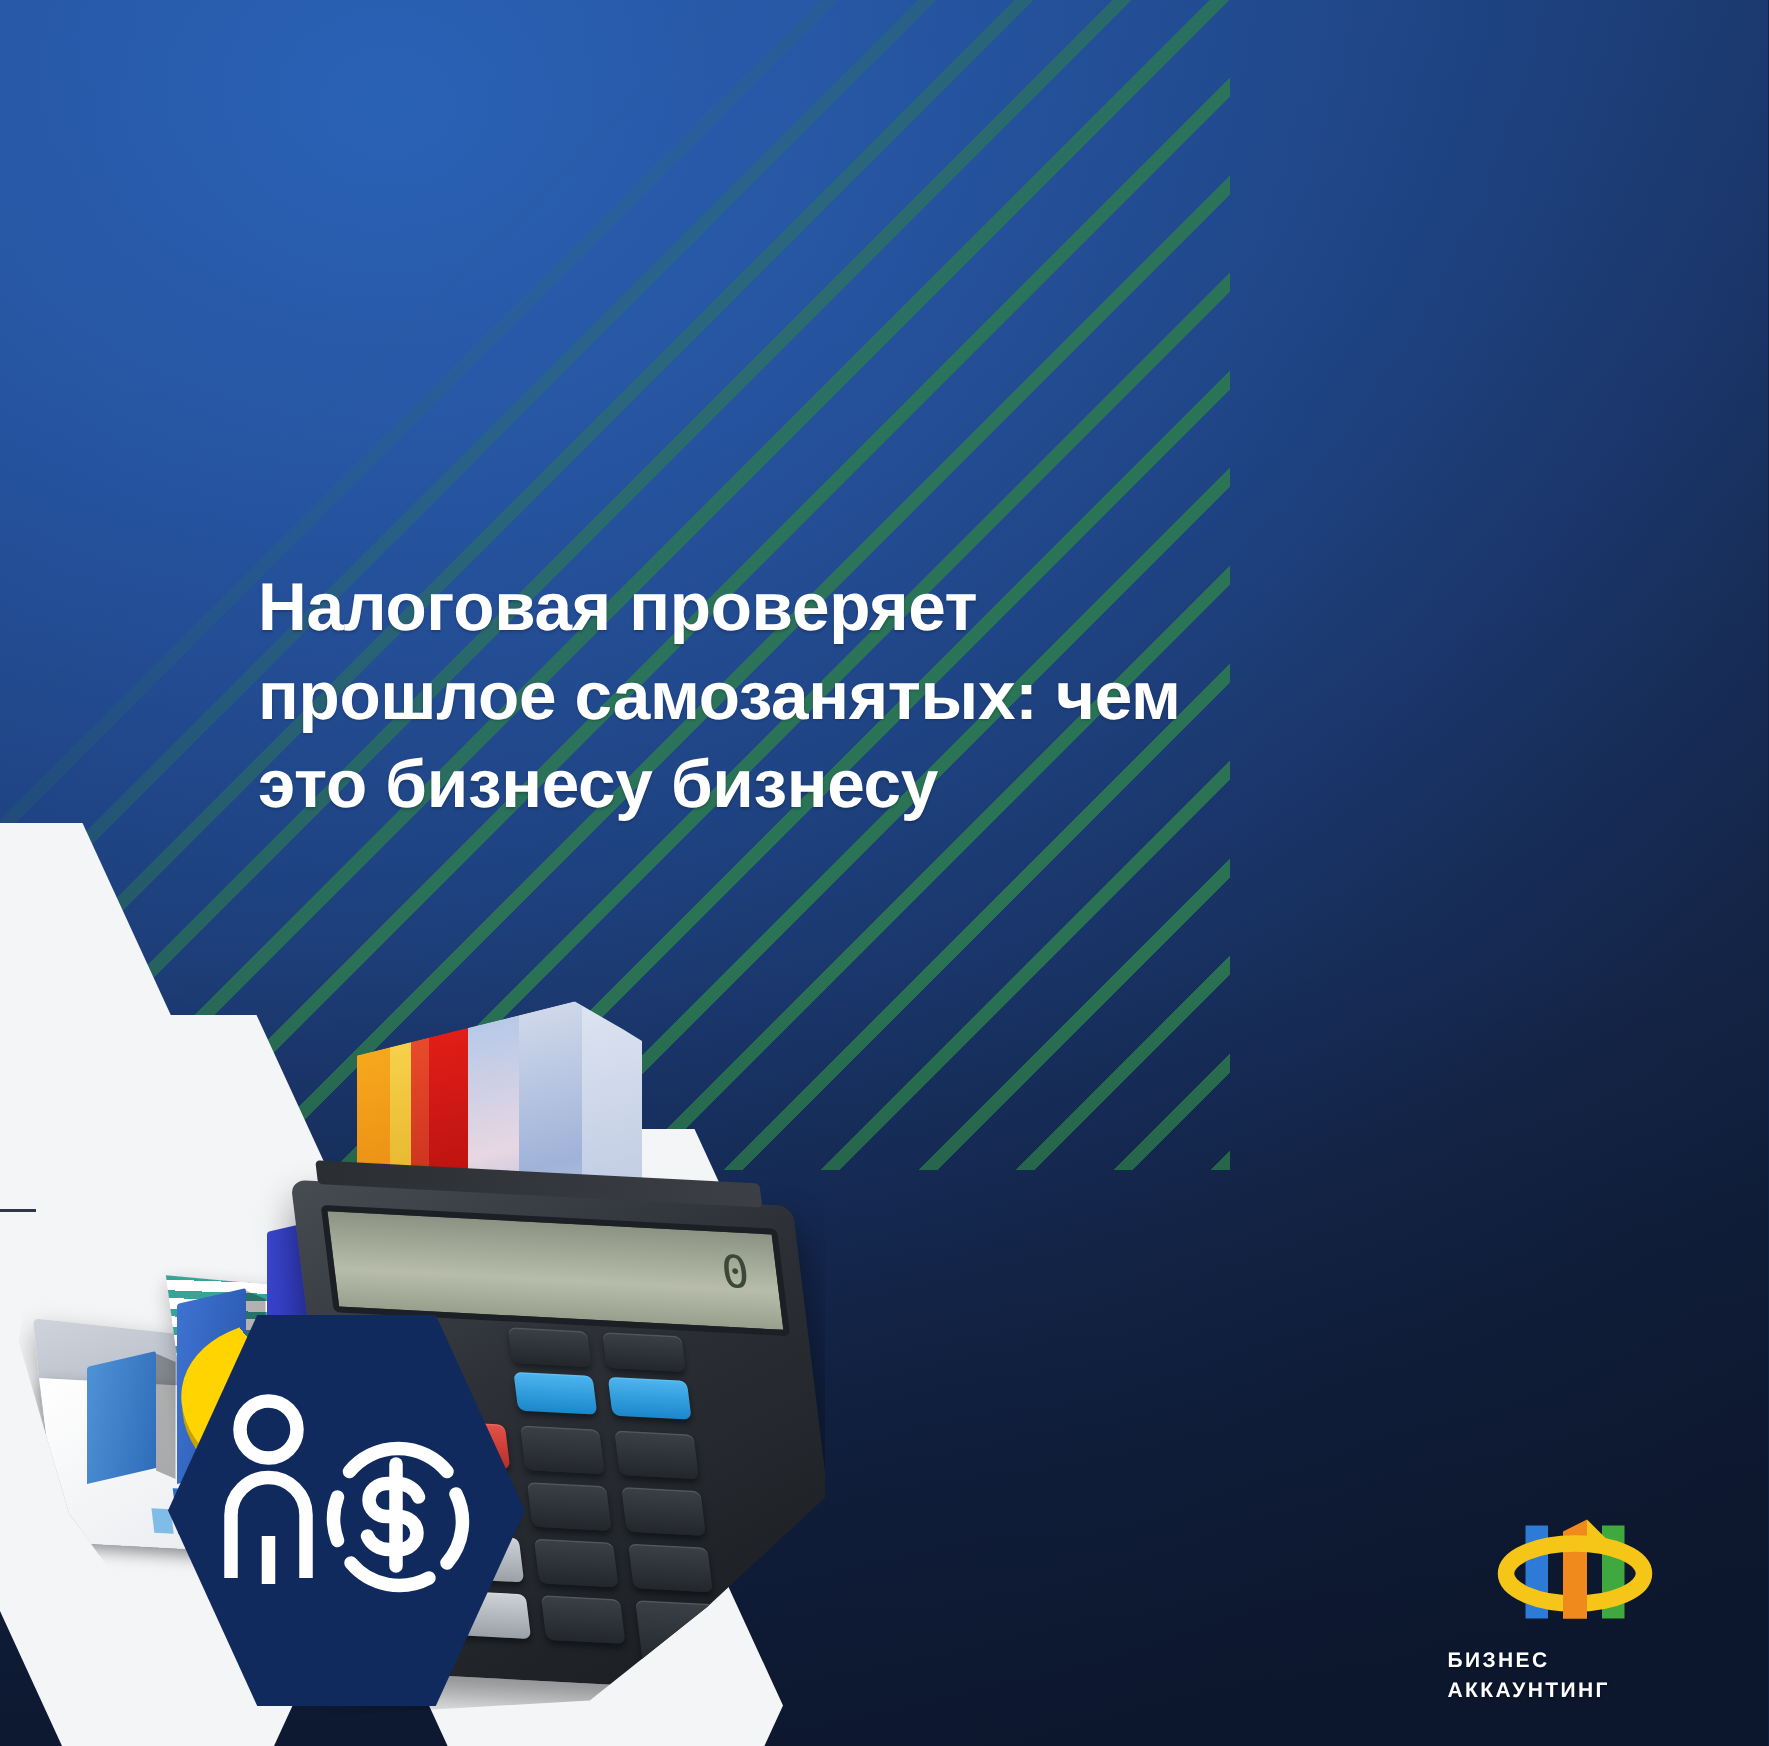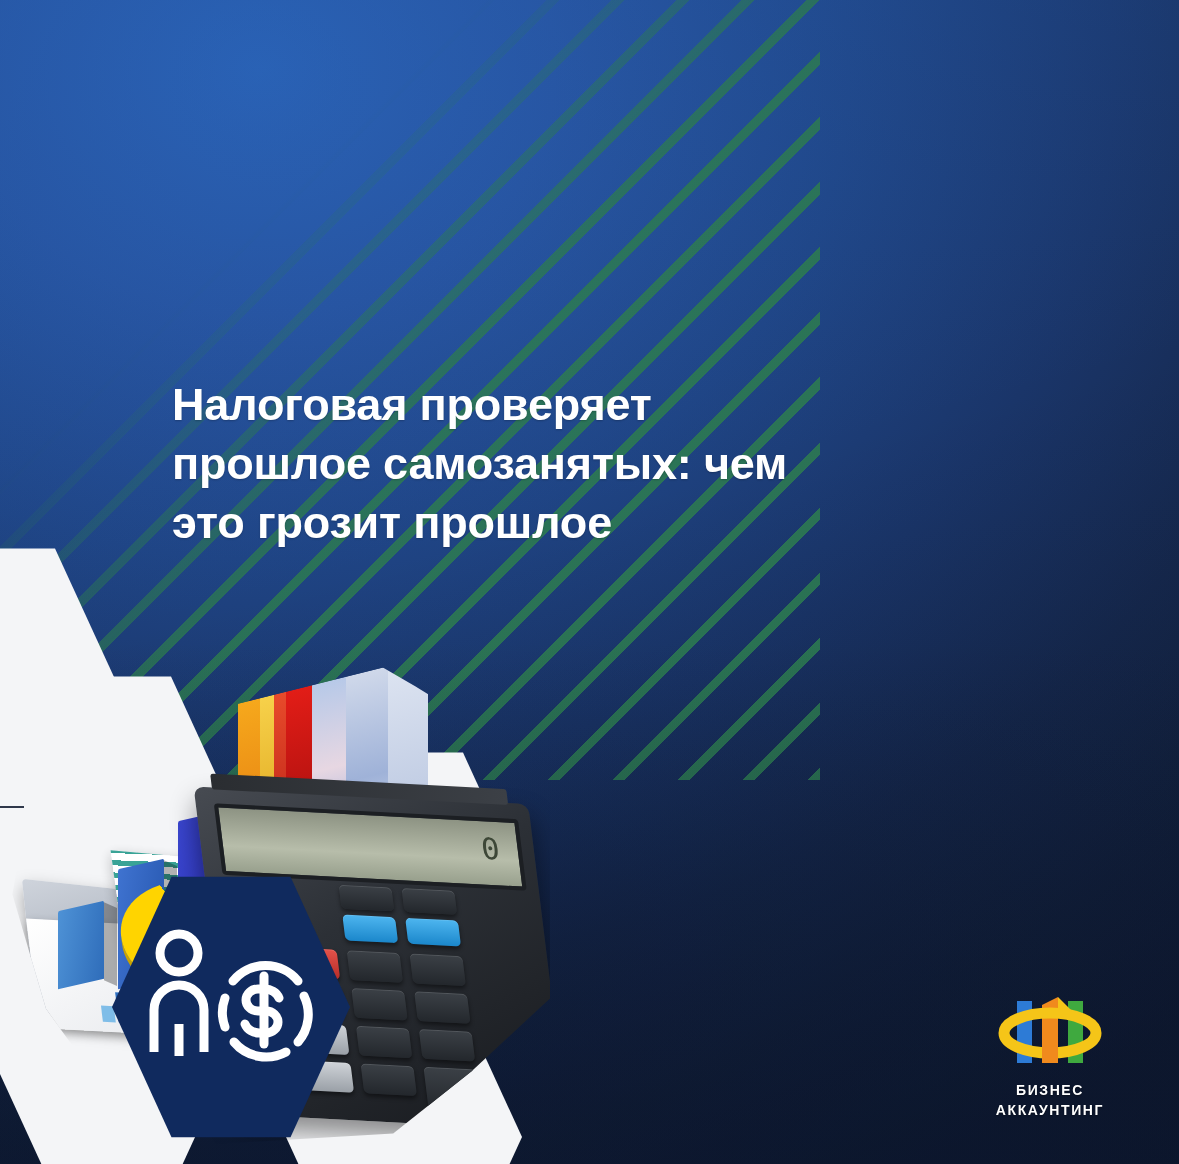--- a/index.html
+++ b/index.html
@@ -270,23 +270,23 @@
     background: #102a5e;
     clip-path: polygon(25% 1%, 75% 1%, 100% 50%, 75% 99%, 25% 99%, 0% 50%);
     box-shadow: 0 0 0 1px rgba(255,255,255,0.05);
   }
   .icon-hex svg { position: absolute; left: 26px; top: 50px; }
 
   
   .brand {
     position: absolute;
     right: 44px;
-    bottom: 44px;
+    bottom: 28px;
     width: 170px;
-    text-align: center;
+    text-align: left;
   }
   .brand-mark { position: relative; width: 120px; height: 84px; margin: 0 auto 6px; }
   .brand-mark svg { display: block; }
   .brand-name {
     color: #ffffff;
     font-size: 14px;
     font-weight: 700;
     letter-spacing: 1.6px;
     line-height: 1.38;
     text-shadow: 0 1px 2px rgba(0,0,0,0.4);
@@ -297,21 +297,21 @@
 
 <div class="stage">
 
   <div class="bg-base"></div>
   <div class="bg-vign"></div>
   <div class="stripes"></div>
   <div class="bg-bottomdark"></div>
 
   <div class="headline">Налоговая проверяет
 прошлое самозанятых: чем
-это грозит прошлое</div>
+это бизнесу бизнесу</div>
 
   <div class="illus">
 
     <div class="hexwrap">
       <div class="hex hex-white hx1"></div>
       <div class="hex hex-white hx2"></div>
       <div class="hex hex-white hx3"></div>
       <div class="hex hex-white hx4"></div>
       <div class="hex hex-white hx5"></div>
       <div class="hex hex-white hx6"></div>

